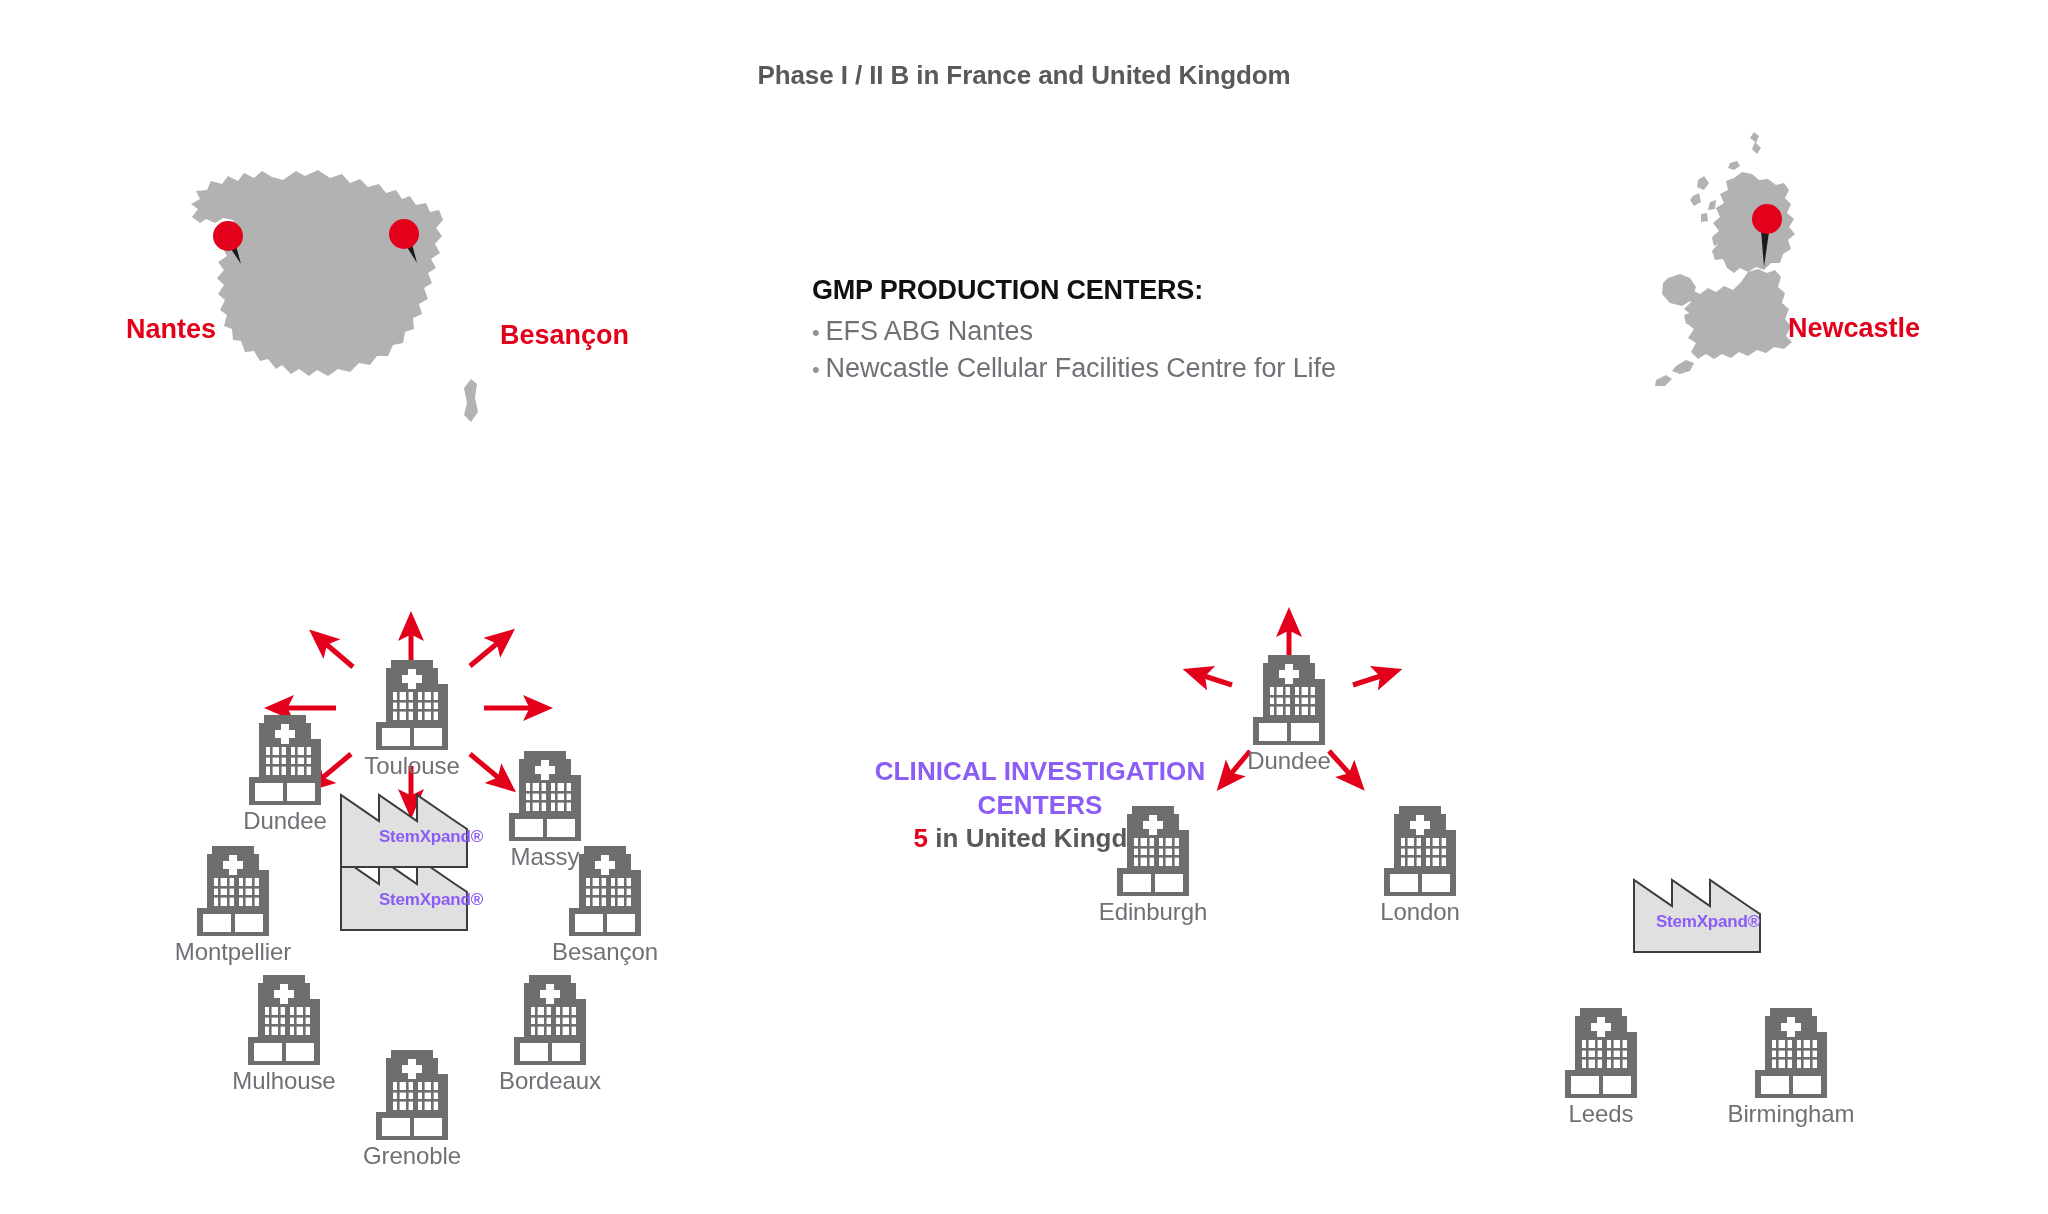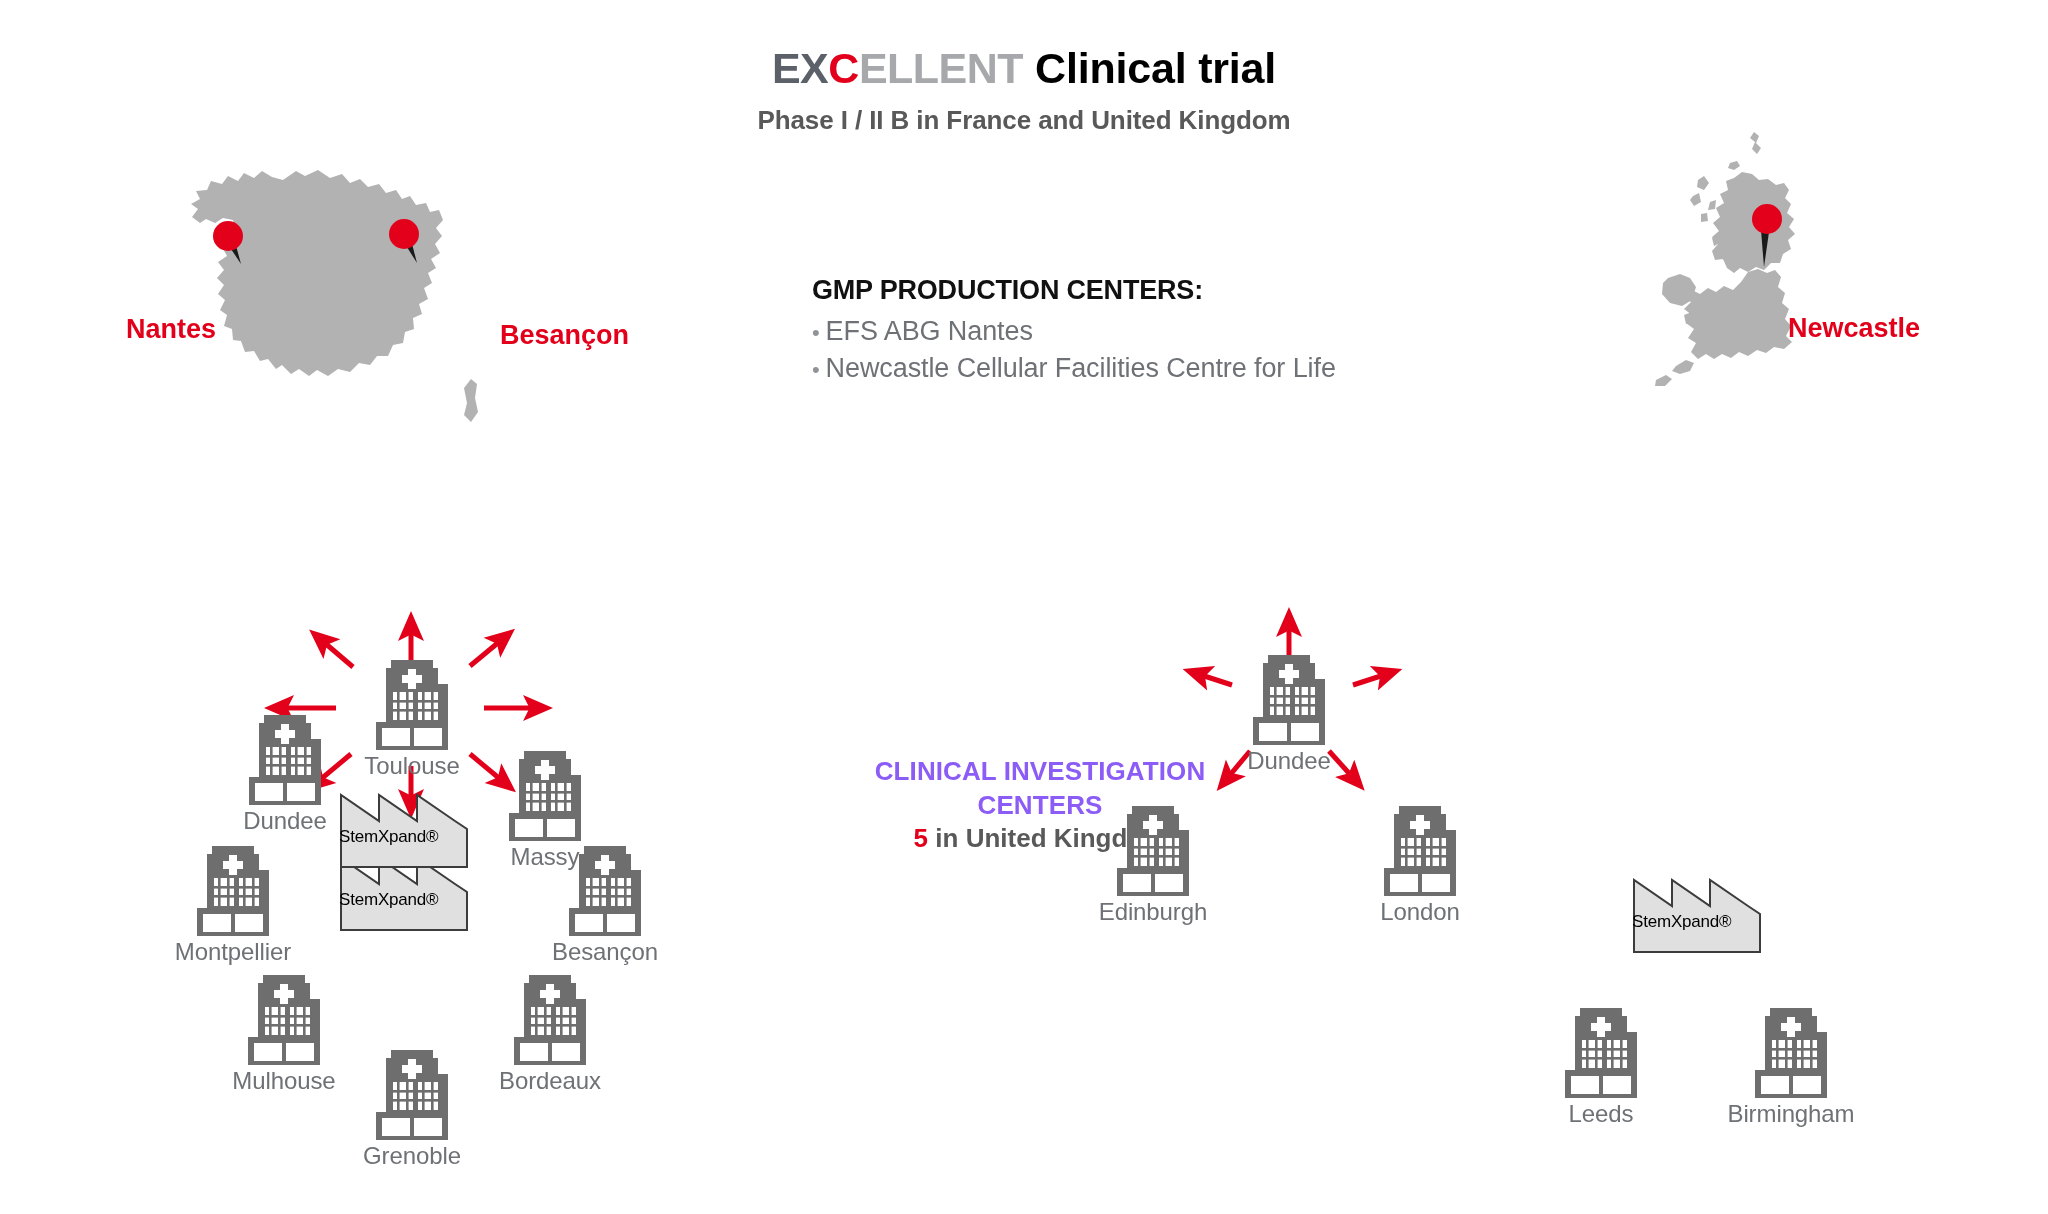--- a/index.html
+++ b/index.html
@@ -102,42 +102,39 @@
     font-size: 24px;
     color: #6e7175;
     white-space: nowrap;
     letter-spacing: -0.1px;
   }
 
   .factory { position: absolute; }
   .factory .fx-label {
     position: absolute;
     left: 0; right: 0;
-    text-align: left;
-    color: #000000;
+    text-align: right;
+    color: #8b5cf6;
     font-size: 17px;
-    font-weight: normal;
+    font-weight: bold;
     letter-spacing: -0.2px;
     pointer-events: none;
   }
 
   .arrow-layer {
     position: absolute;
     left: 0; top: 0;
     width: 2048px; height: 1214px;
     pointer-events: none;
   }
 </style>
 </head>
 <body>
 
 <div id="header">
-  <div id="brand-title">
-    <span class="brand-exc">EX</span><span class="brand-c">C</span><span class="brand-ellent">ELLENT</span><span class="brand-rest">Clinical trial</span>
-  </div>
   <div id="subtitle">Phase I / II B in France and United Kingdom</div>
 </div>
 
 <div class="map-wrap" id="france-map-wrap">
   <svg class="map-svg" viewBox="0 0 330 270" xmlns="http://www.w3.org/2000/svg" aria-hidden="true">
     <g>
       <path fill="#b2b2b2" d="M105,20 L118,11 L127,16 L140,10 L152,18 L164,14 L172,23 L182,19 L190,27 L201,24 L208,33
         L218,30 L224,39 L232,36 L238,45 L248,43 L252,52 L261,50 L265,60 L258,68 L264,76 L257,84 L262,93
         L253,99 L258,108 L250,113 L254,123 L246,128 L250,139 L241,144 L244,154 L235,158 L236,169
         L227,172 L225,183 L215,185 L210,196 L199,196 L192,205 L181,203 L172,212 L160,209 L150,216

